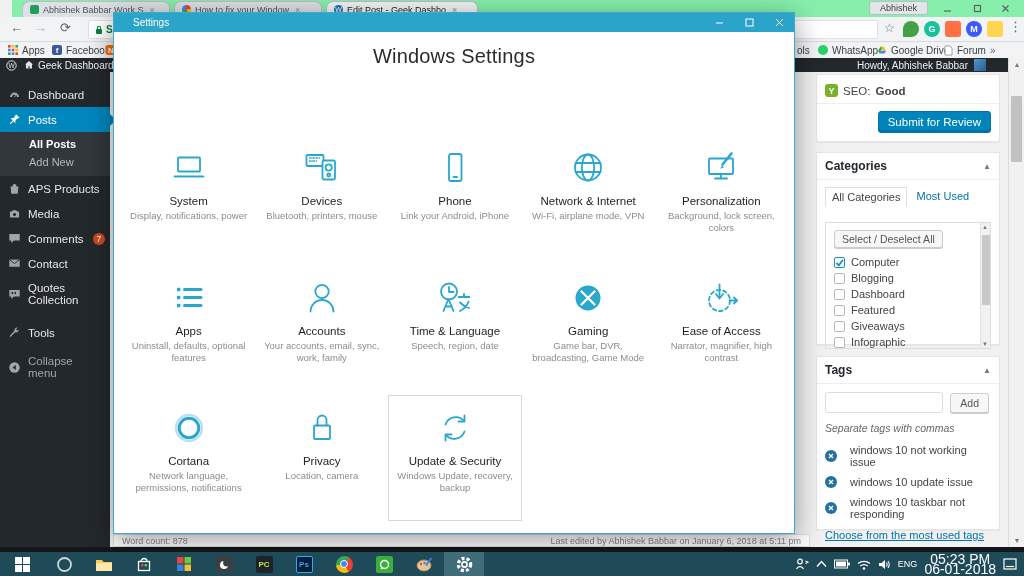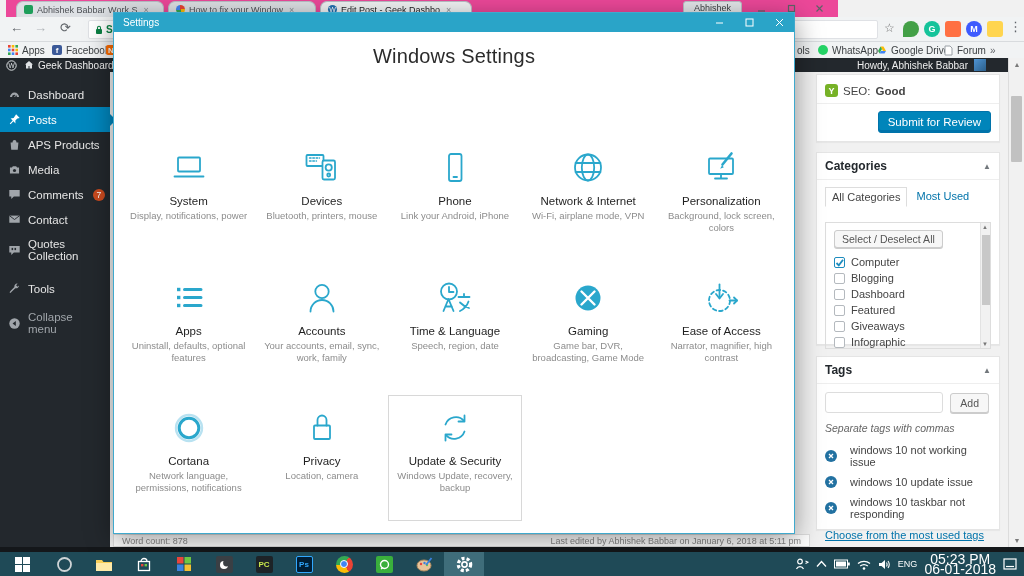--- a/index.html
+++ b/index.html
@@ -3,21 +3,21 @@
 <meta charset="utf-8">
 <style>
 *{margin:0;padding:0;box-sizing:border-box}
 html,body{width:1024px;height:576px;overflow:hidden}
 body{font-family:"Liberation Sans",sans-serif;font-size:12px;color:#333;background:#f1f1f1}
 #screen{position:relative;width:1024px;height:576px;overflow:hidden;background:#f1f1f1}
 .abs{position:absolute}
 svg{display:block}
 
 
-#tabstrip{position:absolute;left:6px;top:0;width:832px;height:17px;background:#ec4899}
+#tabstrip{position:absolute;left:12px;top:0;width:1012px;height:17px;background:#86efac}
 .tab{position:absolute;top:1px;height:16px;display:flex;align-items:center;gap:4px;padding:0 7px;font-size:9px;color:#4d5156;background:#dde0e4;border-radius:7px 7px 0 0;border:1px solid #b9bec4;border-bottom:none;white-space:nowrap;overflow:hidden}
 .tab.active{background:#f1f3f4;color:#202124}
 .tab .tlabel{overflow:hidden;text-overflow:ellipsis;max-width:102px}
 .tab .tclose{color:#8a8f94;font-size:9px;margin-left:2px}
 .favicon{width:9px;height:9px;border-radius:2px;flex:0 0 auto;display:inline-block}
 #profile-chip{position:absolute;top:1px;right:96px;height:14px;padding:0 10px;background:#e3e6e9;border:1px solid #b9bec4;border-radius:3px;font-size:9px;color:#3c4043;line-height:13px}
 .winctl{position:absolute;top:2px;width:22px;height:13px;display:flex;align-items:center;justify-content:center;color:#5f6368}
 #toolbar{position:absolute;left:0;top:17px;width:1024px;height:25px;background:#f1f3f4;border-bottom:1px solid #d8dbde}
 .navbtn{position:absolute;top:3px;font-size:13px;color:#5f6368}
 #omnibox{position:absolute;left:88px;top:3px;width:790px;height:19px;background:#fff;border:1px solid #dfe1e5;border-radius:2px;display:flex;align-items:center;padding:0 6px;gap:4px}
@@ -53,21 +53,21 @@
 #editor-footer{position:absolute;left:113px;top:534px;width:697px;height:13px;background:#fff;border:1px solid #ddd;font-size:9px;color:#888;display:flex;justify-content:space-between;align-items:center;padding:0 8px}
 
 
 #scrollbar{position:absolute;right:0;top:58px;width:16px;height:489px;background:#f1f1f1;border-left:1px solid #dcdcdc}
 #scroll-thumb{position:absolute;left:2px;top:38px;width:11px;height:66px;background:#c1c1c1;border-radius:1px}
 .scroll-arrow{position:absolute;left:0;width:16px;height:13px;color:#7a7a7a;font-size:7px;text-align:center;line-height:13px}
 #desktop-band{position:absolute;left:0;top:547px;width:1024px;height:5px;background:#14171a}
 
 
 #settings-win{position:absolute;left:113px;top:12px;width:682px;height:522px;background:#fff;border:1px solid #3fa9cd;box-shadow:0 6px 26px rgba(0,0,0,.4)}
-#settings-titlebar{height:19px;background:#2aa4c8;color:#fff;display:flex;align-items:center;font-size:10px;padding-left:9px}
+#settings-titlebar{height:19px;background:#2aa4c8;color:#fff;display:flex;align-items:center;font-size:10px;padding-left:19px}
 #settings-caption{flex:1}
 .s-ctl{width:30px;height:19px;display:flex;align-items:center;justify-content:center}
 #settings-heading{position:absolute;left:0;top:32px;width:100%;text-align:center;font-size:20px;font-weight:300;color:#2b2b2b;letter-spacing:.2px}
 #settings-search{position:absolute;left:228px;top:68px;width:226px;height:24px;border:2px solid #56aed0;display:flex;align-items:center;padding:0 6px;background:#fff}
 #settings-search input{flex:1;border:none;outline:none;font-size:11.5px;color:#444;font-family:"Liberation Sans",sans-serif;background:transparent}
 #settings-search input::placeholder{color:#8f8f8f}
 #tiles{position:absolute;left:8px;top:122px;width:666px;display:flex;flex-wrap:wrap}
 .tile{width:133.2px;height:130px;text-align:center;padding-top:13px;cursor:pointer}
 .tile.hl{border:1px solid #d8d8d8;height:126px;padding-top:12px}
 .ticon{margin:0 auto;stroke:#2aa7cc;fill:none;stroke-width:1.8;stroke-linecap:round;stroke-linejoin:round}
@@ -218,20 +218,24 @@
           <path d="M3 14a7 7 0 0 1 14 0h-3.2a3.8 3.8 0 0 0-7.6 0z" fill="#a0a5aa"></path>
           <path d="M9.2 13.5L14 8l-3 6z" fill="#a0a5aa"></path>
         </svg>
       <span>Dashboard</span>
     </div>
     <div class="wpitem active">
       <svg width="13" height="13" viewBox="0 0 20 20">
           <path d="M12.5 2l5.5 5.5-3.5.8-3.2 3.2.2 4.5-3.2-3.2L4 17.3 2.7 16l4.5-4.3L4 8.5l4.7-.8z" fill="#fff"></path>
         </svg>
       <span>Posts</span>
+    </div>
+    <div class="wpsub">
+      <div class="wpsubitem current">All Posts</div>
+      <div class="wpsubitem">Add New</div>
     </div>
     <div class="wpitem">
       <svg width="13" height="13" viewBox="0 0 20 20">
           <path d="M7 7V6a3 3 0 0 1 6 0v1h3l-1 11H5L4 7z" fill="#a0a5aa"></path>
         </svg>
       <span>APS Products</span>
     </div>
     <div class="wpitem">
       <svg width="13" height="13" viewBox="0 0 20 20">
           <path d="M3 7h3l1.5-2h5L14 7h3v9H3z" fill="#a0a5aa"></path>

